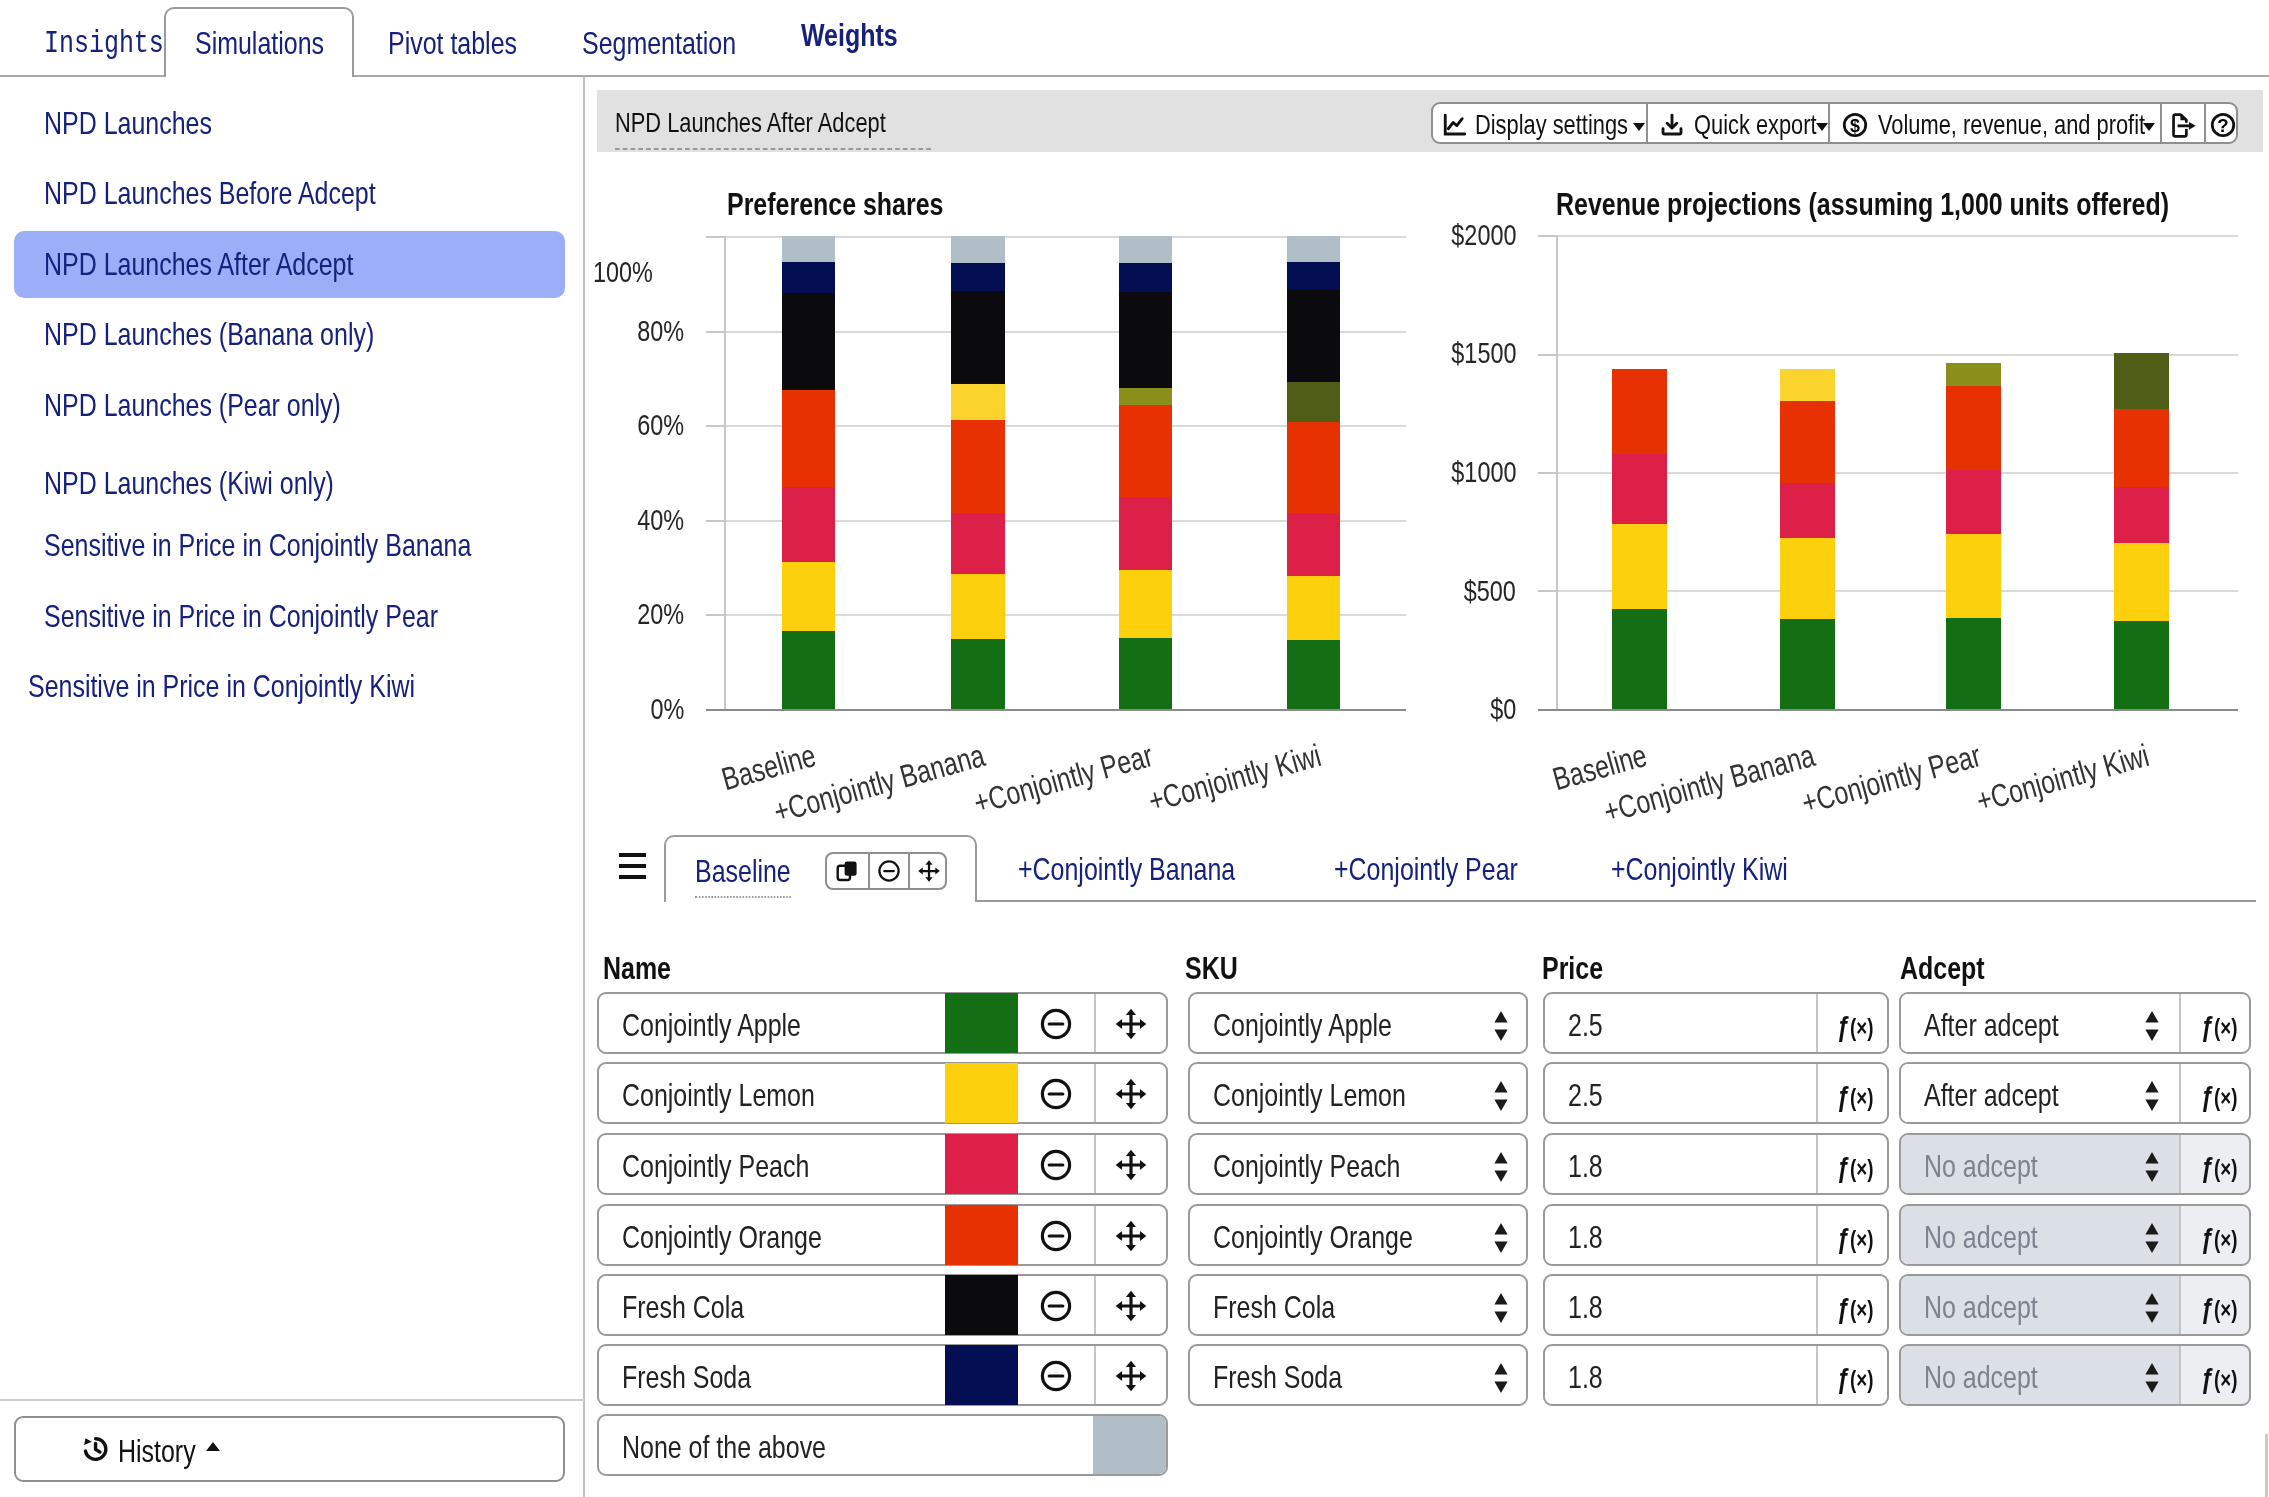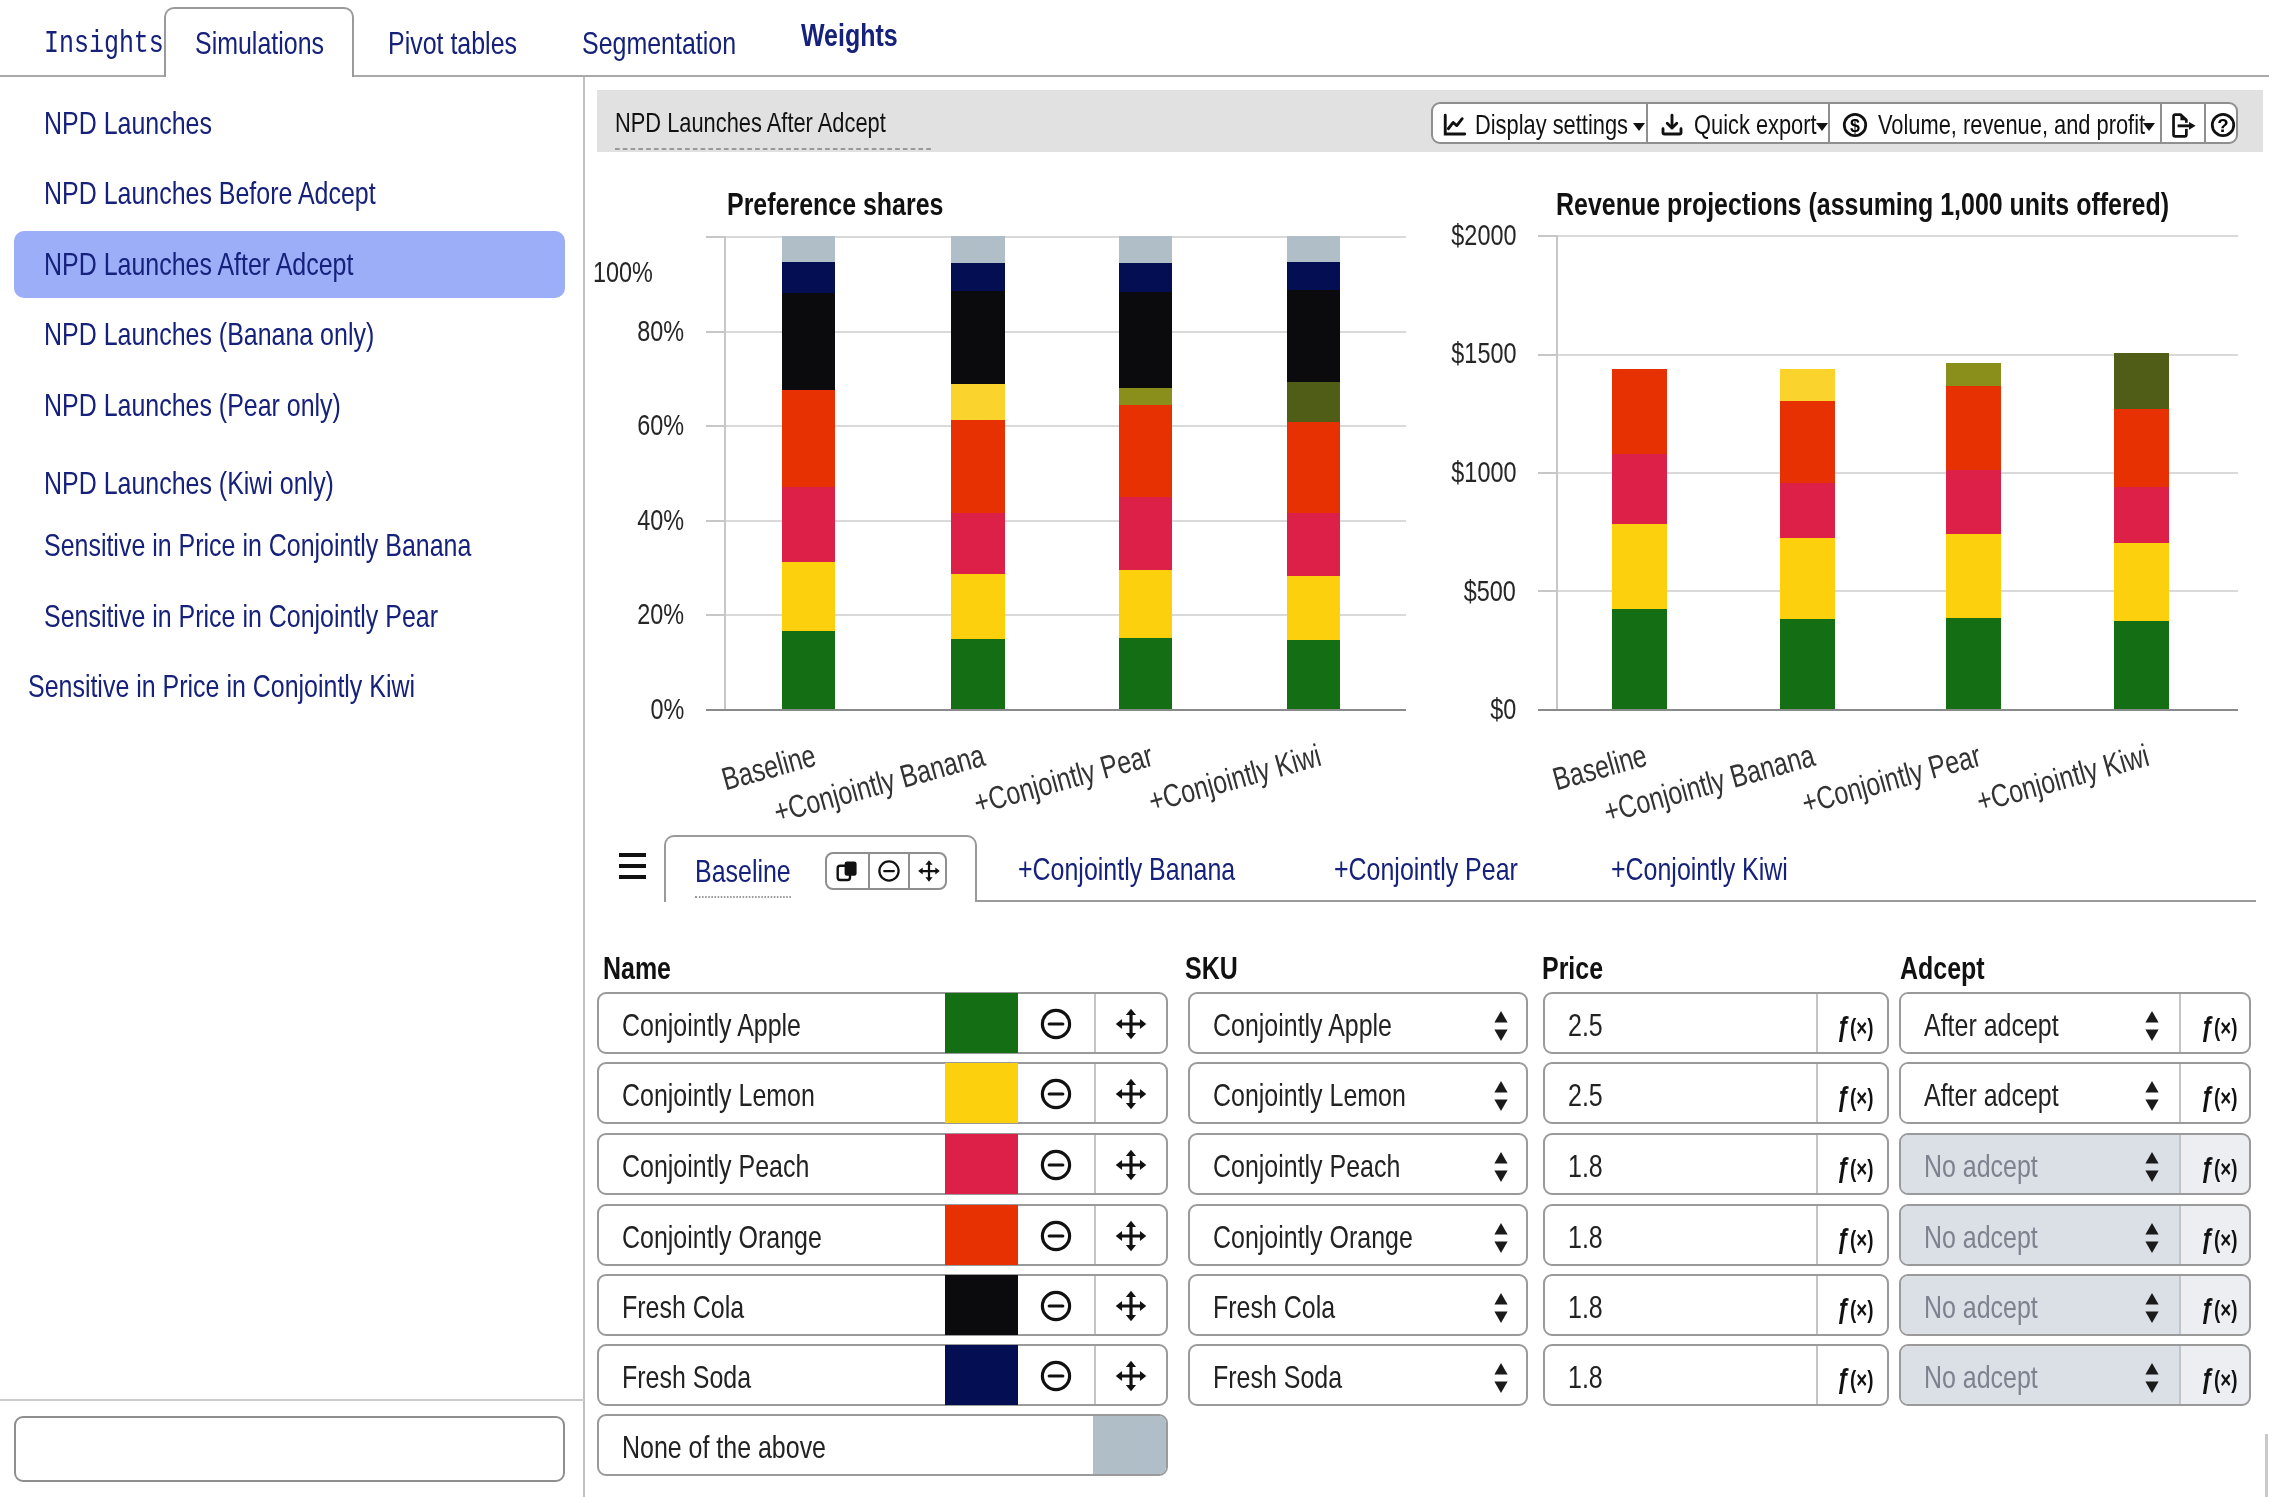--- a/index.html
+++ b/index.html
@@ -43,20 +43,29 @@
 <span class="navlink" style="left:44px; top:175px;"><span class="sx">NPD Launches Before Adcept</span></span>
 <span class="navlink" style="left:44px; top:246px;"><span class="sx">NPD Launches After Adcept</span></span>
 <span class="navlink" style="left:44px; top:316px;"><span class="sx">NPD Launches (Banana only)</span></span>
 <span class="navlink" style="left:44px; top:387px;"><span class="sx">NPD Launches (Pear only)</span></span>
 <span class="navlink" style="left:44px; top:457px;margin-top:8px;"><span class="sx">NPD Launches (Kiwi only)</span></span>
 <span class="navlink" style="left:44px; top:527px;"><span class="sx">Sensitive in Price in Conjointly Banana</span></span>
 <span class="navlink" style="left:44px; top:598px;"><span class="sx">Sensitive in Price in Conjointly Pear</span></span>
 <span class="navlink" style="left:28px; top:668px;"><span class="sx">Sensitive in Price in Conjointly Kiwi</span></span>
 <div class="abs" style="left:0; top:1399px; width:584px; height:2px; background:#cccccc;"></div>
 <div class="bgroup" style="left:14px; top:1416px; width:551px; height:66px;">
+    <div class="bcell" style="left:0; width:264px;">
+      <svg width="30" height="30" viewBox="0 0 16 16" style="position:absolute;left:64px;top:16px;">
+        <path d="M8.3 2.5a5.5 5.5 0 1 1-5.4 6.6" stroke="#111" stroke-width="1.8" fill="none" stroke-linecap="round"></path>
+        <path d="M2.2 5.9 2.9 2.2 6.3 4.1z" fill="#111"></path>
+        <path d="M8.3 5v3.2l2.3 1.4" stroke="#111" stroke-width="1.8" fill="none" stroke-linecap="round"></path>
+      </svg>
+      <span class="btxt" style="left:102px; top:15px; font-size:32px;"><span class="sx">History</span></span>
+      <span class="caretup" style="position:absolute; left:190px; top:24px;"></span>
+    </div>
   </div>
 <div class="abs" style="left:597px; top:90px; width:1666px; height:62px; background:#e1e1e1;"></div>
 <span class="abs" style="left:615px; top:107px; font-size:28px; color:#111; z-index:1;"><span class="sx" style="border-bottom:2px dashed #999; padding-bottom:9px; padding-right:58px;">NPD Launches After Adcept</span></span>
 <div class="bgroup" style="left:1431px; top:102px; width:807px; height:42px;">
     <div class="bcell" style="left:0; width:213px;">
       <svg width="24" height="24" viewBox="0 0 16 16" style="position:absolute;left:10px;top:9px;">
         <path d="M1.5 1.5v12.5h13" stroke="#111" stroke-width="1.9" fill="none" stroke-linecap="round"></path>
         <path d="M3.5 10.5 6.8 6.3l2.4 2.1 3.6-4.6" stroke="#111" stroke-width="1.9" fill="none" stroke-linecap="round" stroke-linejoin="round"></path>
       </svg>
       <span class="btxt" style="left:42px; top:5px;"><span class="sx">Display settings</span></span>

